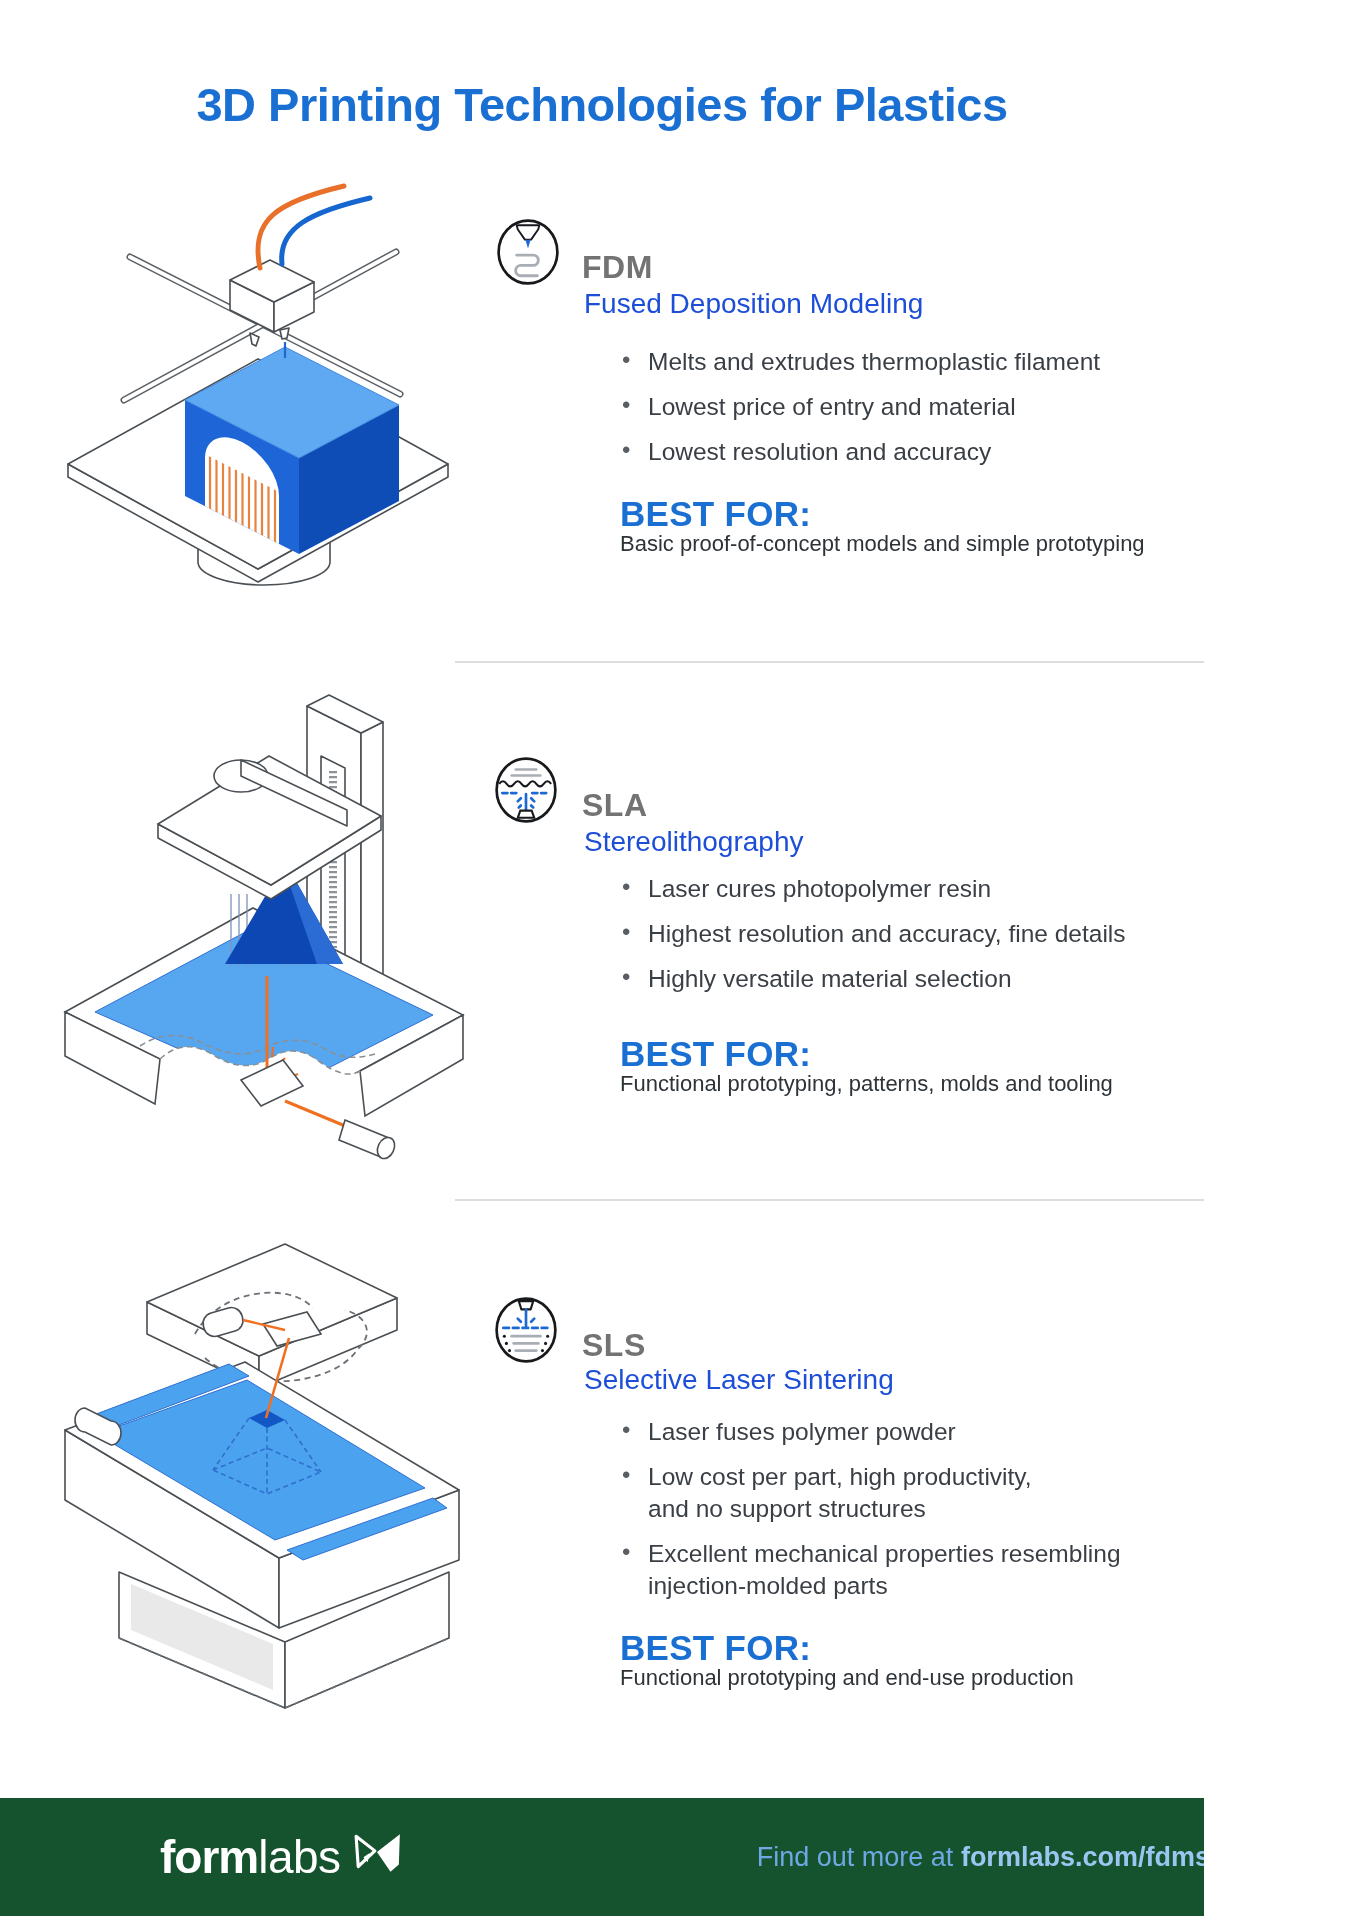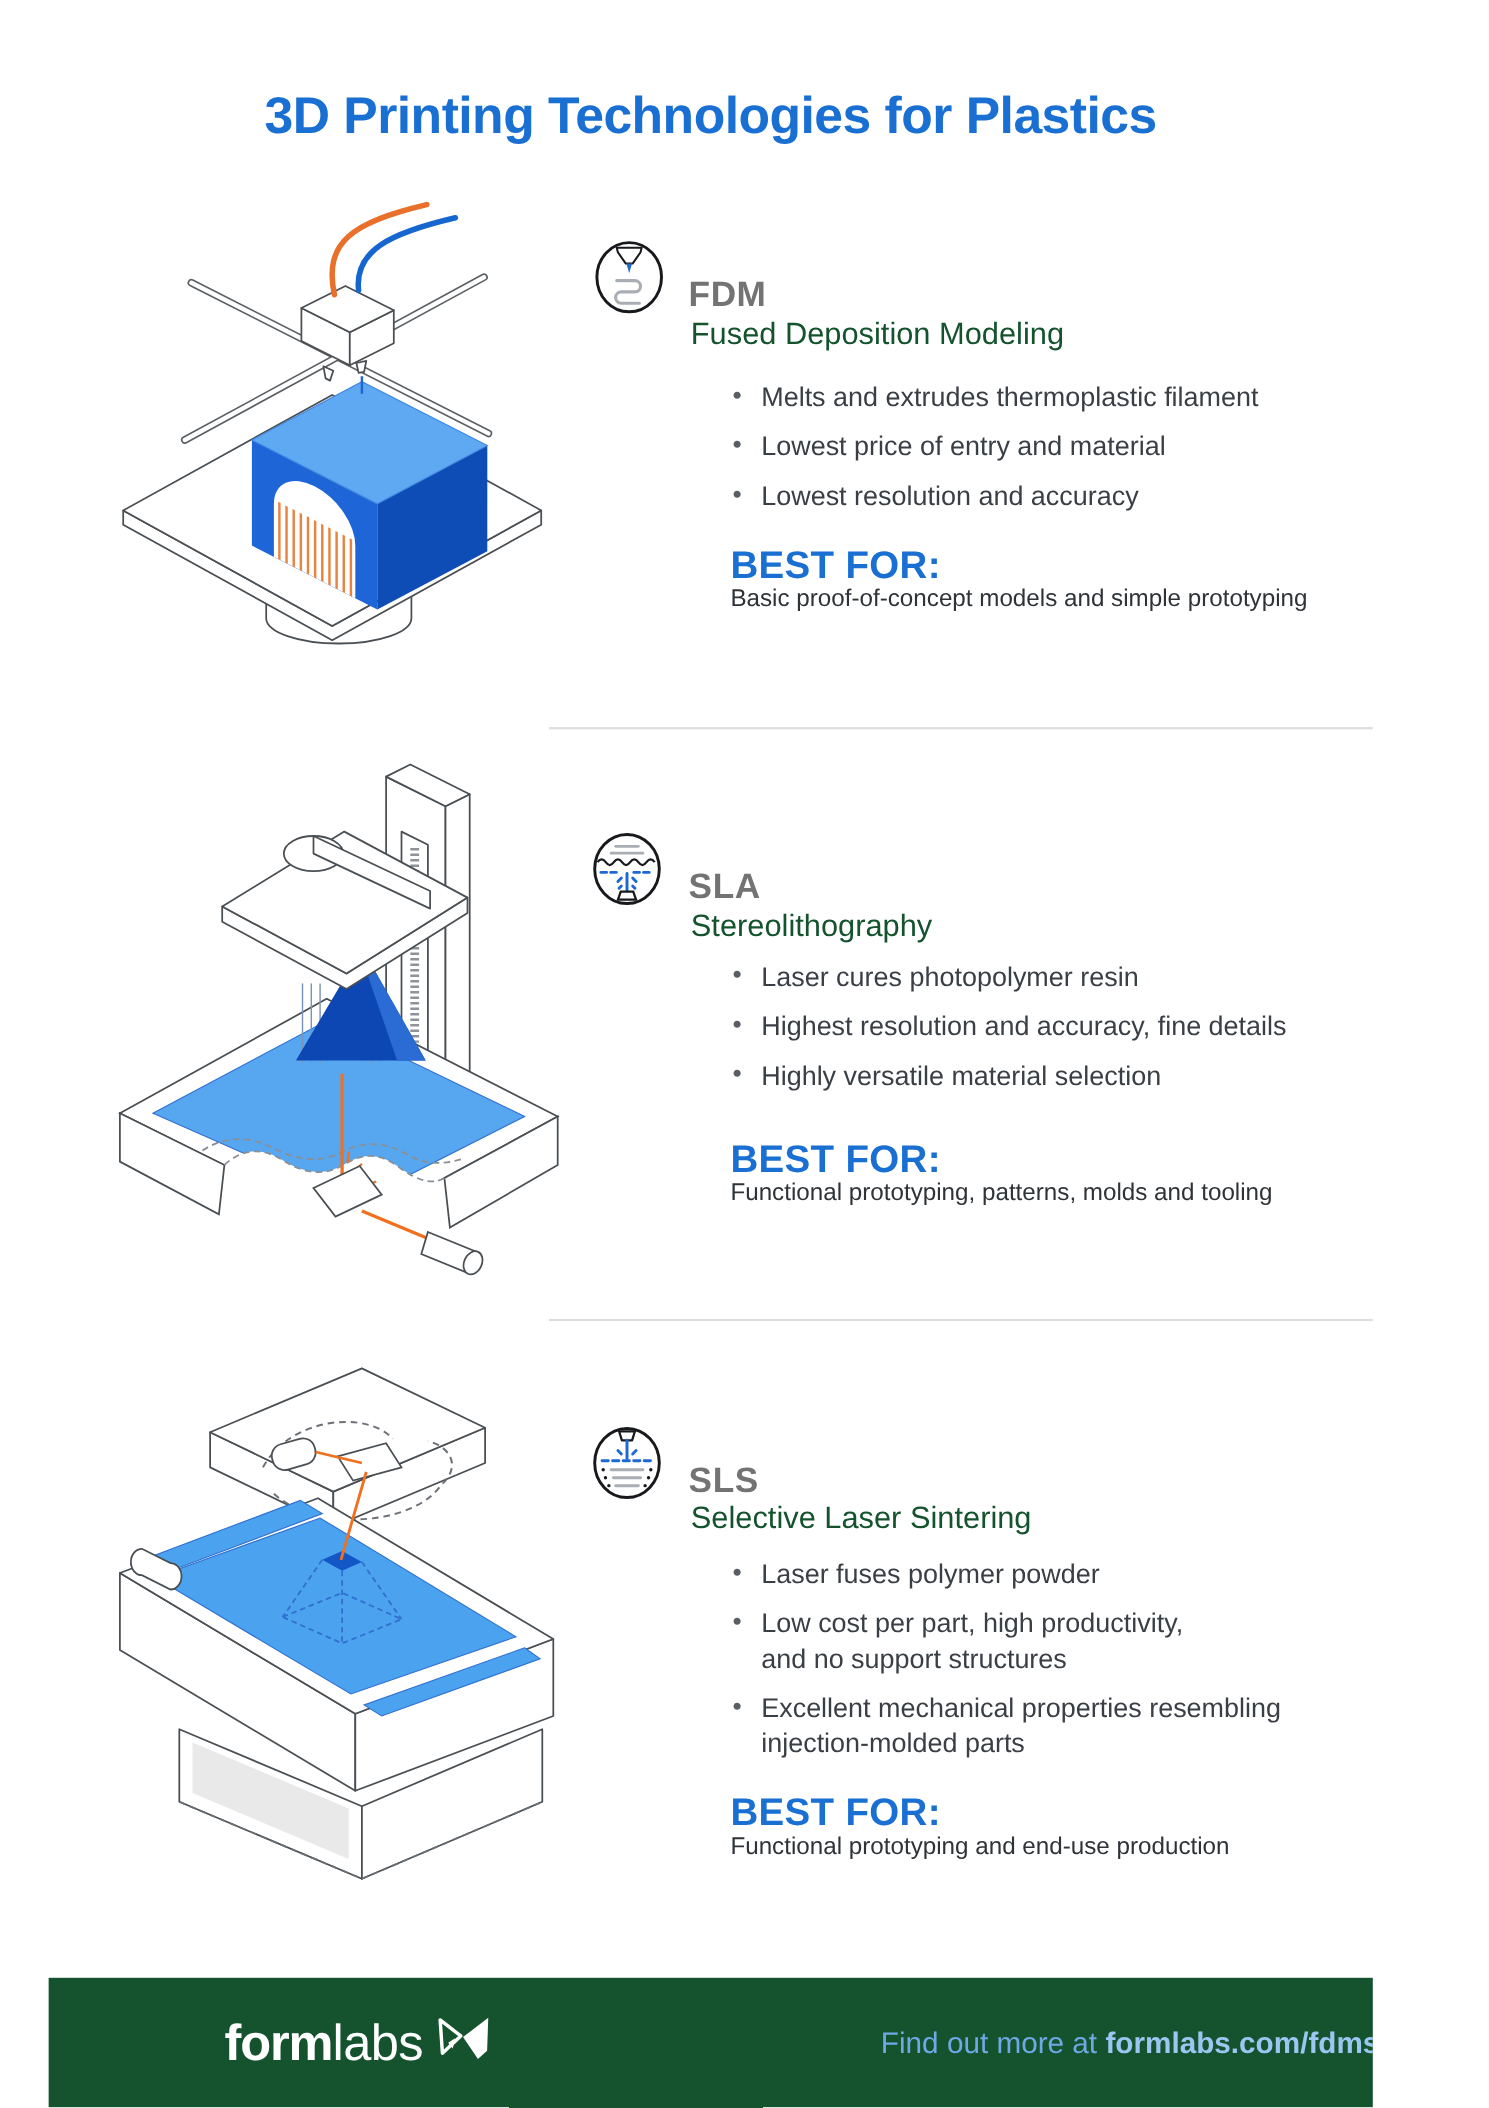--- a/index.html
+++ b/index.html
@@ -1,37 +1,37 @@
 <!DOCTYPE html>
 <html><head>
 <meta charset="utf-8">
 <style>
   html,body{margin:0;padding:0;background:#ffffff;}
   .page{position:relative;width:1204px;height:1916px;background:#ffffff;
-        font-family:"Liberation Sans",sans-serif;overflow:hidden;margin-left:44px;}
+        font-family:"Liberation Sans",sans-serif;overflow:hidden;}
 
   .page-title{position:absolute;top:46px;left:0;width:100%;text-align:center;
         font-size:47px;font-weight:700;color:#1A6FD3;letter-spacing:-0.5px;}
 
   .illus{position:absolute;}
   #illus-fdm{left:52px;top:172px;}
   #illus-sla{left:45px;top:676px;}
   #illus-sls{left:45px;top:1238px;}
 
   .tech-icon{position:absolute;width:66px;height:68px;}
   #icon-fdm{left:495px;top:218px;}
   #icon-sla{left:493px;top:756px;}
   #icon-sls{left:493px;top:1296px;}
 
   .acronym{position:absolute;font-size:32px;font-weight:700;color:#737373;letter-spacing:0.5px;}
   #acr-fdm{left:582px;top:222px;}
   #acr-sla{left:582px;top:760px;}
   #acr-sls{left:582px;top:1300px;}
 
-  .fullname{position:absolute;font-size:28px;color:#14532d;}
+  .fullname{position:absolute;font-size:28px;color:#1d4ed8;}
   #sub-fdm{left:584px;top:288px;}
   #sub-sla{left:584px;top:826px;}
   #sub-sls{left:584px;top:1364px;}
 
   .bullets{position:absolute;margin:0;padding:0;list-style:none;width:710px;}
   #ul-fdm{left:620px;top:346px;}
   #ul-sla{left:620px;top:873px;}
   #ul-sls{left:620px;top:1416px;}
   .bullets li{position:relative;padding-left:28px;font-size:24.5px;line-height:32px;
         color:#3A3F45;margin-bottom:13px;white-space:pre-line;}

